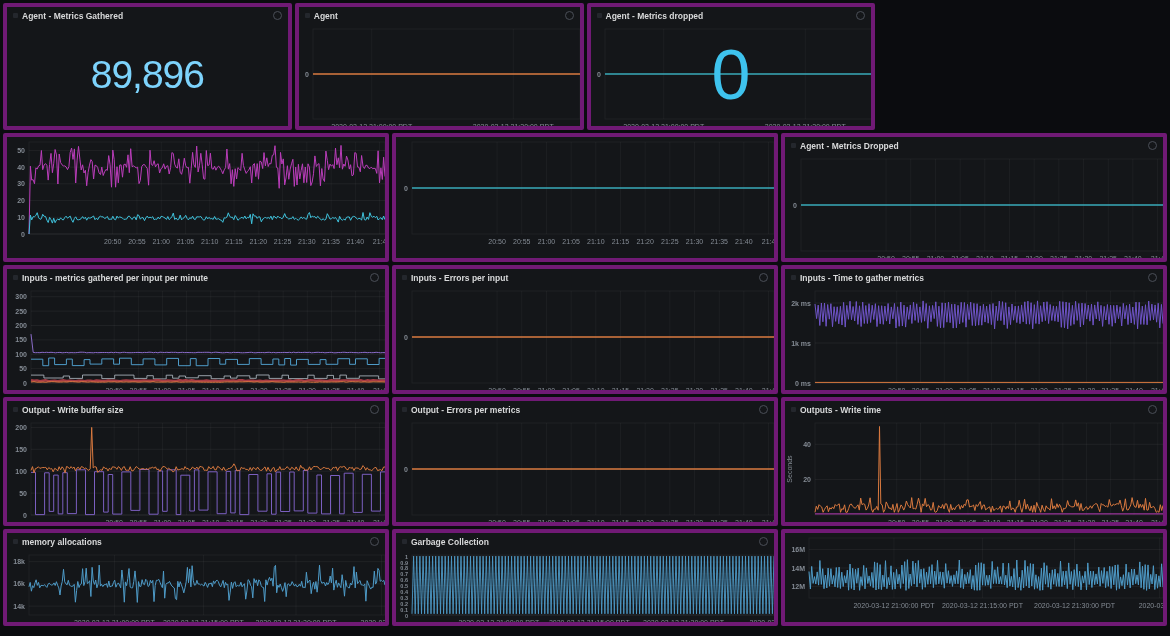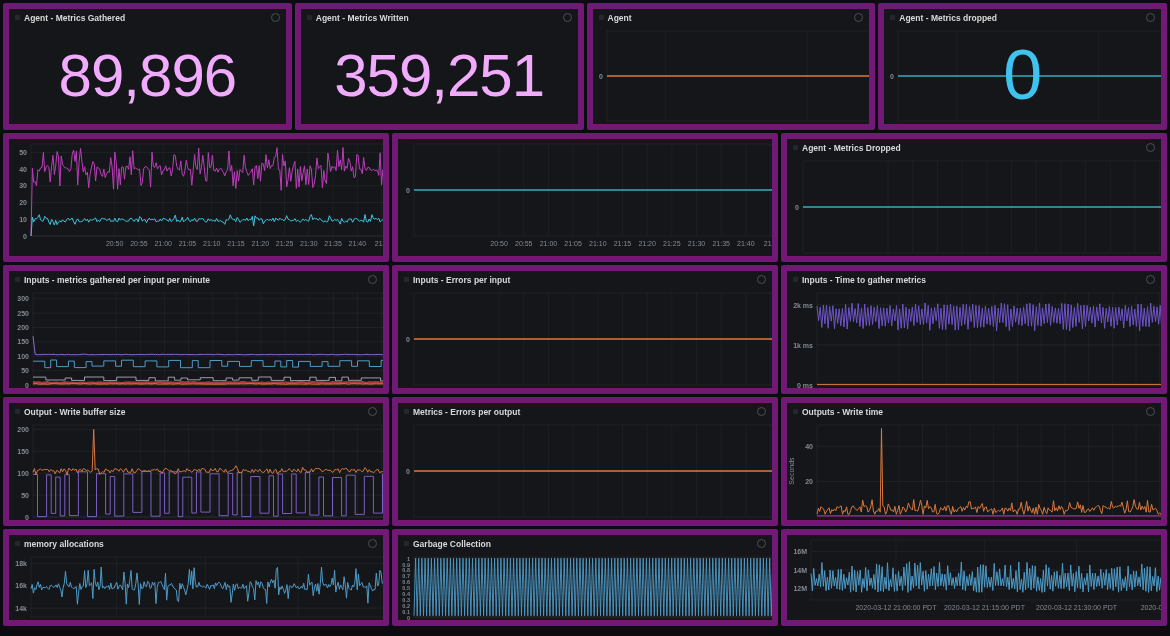--- a/index.html
+++ b/index.html
@@ -1,60 +1,48 @@
 <!DOCTYPE html>
 <html><head>
 <meta charset="utf-8">
 <style>
   html,body{margin:0;padding:0;background:#0b0c0f;width:1170px;height:636px;overflow:hidden;
     font-family:"Liberation Sans",sans-serif;}
   .grid{display:grid;grid-template-columns:repeat(12,1fr);
     grid-template-rows:127px 129px 129px 129px 97px;gap:3px;padding:3px;box-sizing:border-box;}
-  .panel{background:#141619;border:6px solid #701a75;border-radius:2px;display:flex;
+  .panel{background:#141619;border:4px solid #701a75;border-radius:2px;display:flex;
     flex-direction:column;overflow:hidden;}
   .span3{grid-column:span 3}.span4{grid-column:span 4}
   .phead{height:17px;flex:0 0 17px;display:flex;align-items:center;justify-content:space-between;
     padding:0 6px;}
   .ptitle{font-size:8.5px;font-weight:bold;color:#d8d9da;display:flex;gap:4px;align-items:center;
     white-space:nowrap;}
   .dragicon{width:5px;height:5px;background:#24272d;border-radius:1px;flex:0 0 5px;}
   .spinner{width:7px;height:7px;border:1px solid #4a4e57;border-radius:50%;flex:0 0 7px;}
   .pbody{flex:1;position:relative;}
   .pbody svg{position:absolute;left:0;top:0;}
   .statval{position:absolute;inset:0;display:flex;align-items:center;justify-content:center;
-    font-size:60px;letter-spacing:-1px;color:#f0abfc;font-weight:400;}
+    font-size:39px;letter-spacing:-1px;color:#7dd3fc;font-weight:400;}
   .overlayval{position:absolute;inset:0;display:flex;align-items:center;justify-content:center;
     font-size:70px;color:#3ec3ee;pointer-events:none;}
 </style>
 </head>
 <body>
 
 <main class="grid" id="grid">
     <section class="panel span3">
       <header class="phead">
         <div class="ptitle">
           <span class="dragicon"></span>
           <span>Agent - Metrics Gathered</span>
         </div>
         <span class="spinner"></span>
       </header>
       <div class="pbody">
         <div class="statval">89,896</div>
-      </div>
-    </section>
-    <section class="panel span3">
-      <header class="phead">
-        <div class="ptitle">
-          <span class="dragicon"></span>
-          <span>Agent - Metrics Written</span>
-        </div>
-        <span class="spinner"></span>
-      </header>
-      <div class="pbody">
-        <div class="statval">359,251</div>
       </div>
     </section>
     <section class="panel span3">
       <header class="phead">
         <div class="ptitle">
           <span class="dragicon"></span>
           <span>Agent</span>
         </div>
         <span class="spinner"></span>
       </header>
@@ -404,21 +392,21 @@
           <text x="20" y="11.880952380952387" text-anchor="end" font-size="7" fill="#848b94" font-weight="bold">200</text>
           <polyline points="24.0,54.4 28.5,54.4 28.5,96.6 37.6,96.6 37.6,54.8 42.2,54.8 42.2,93.4 46.7,93.4 46.7,57.1 51.2,57.1 51.2,95.9 55.8,95.9 55.8,54.7 60.3,54.7 60.3,95.6 69.4,95.6 69.4,51.8 78.5,51.8 78.5,96.6 87.5,96.6 87.5,53.7 96.6,53.7 96.6,94.1 101.2,94.1 101.2,56.5 105.7,56.5 105.7,96.1 114.8,96.1 114.8,53.9 123.8,53.9 123.8,92.4 132.9,92.4 132.9,51.5 142.0,51.5 142.0,96.2 151.1,96.2 151.1,52.9 155.6,52.9 155.6,93.3 160.2,93.3 160.2,51.8 169.2,51.8 169.2,96.6 173.8,96.6 173.8,57.2 182.8,57.2 182.8,93.0 187.4,93.0 187.4,51.9 191.9,51.9 191.9,92.1 201.0,92.1 201.0,53.8 210.1,53.8 210.1,95.7 219.2,95.7 219.2,53.4 223.7,53.4 223.7,94.9 228.2,94.9 228.2,52.4 232.8,52.4 232.8,96.6 241.8,96.6 241.8,56.5 250.9,56.5 250.9,93.2 260.0,93.2 260.0,55.8 264.5,55.8 264.5,96.2 269.1,96.2 269.1,54.1 273.6,54.1 273.6,93.5 282.7,93.5 282.7,54.0 287.2,54.0 287.2,92.9 296.3,92.9 296.3,52.5 300.8,52.5 300.8,95.1 309.9,95.1 309.9,57.0 314.5,57.0 314.5,95.9 323.5,95.9 323.5,57.5 332.6,57.5 332.6,95.8 337.2,95.8 337.2,55.2 346.2,55.2 346.2,94.4 355.3,94.4 355.3,56.3 364.4,56.3 364.4,93.1 373.5,93.1 373.5,53.9 378.0,53.9" fill="none" stroke="#7b5fc0" stroke-width="1" stroke-linejoin="round"></polyline>
           <polyline points="24.0,52.4 25.5,48.6 27.0,54.9 28.4,50.6 29.9,50.1 31.4,48.8 32.9,50.4 34.4,49.8 35.8,49.5 37.3,49.6 38.8,49.4 40.3,51.8 41.8,49.5 43.3,50.9 44.7,50.6 46.2,53.8 47.7,50.4 49.2,51.2 50.7,52.9 52.1,48.7 53.6,51.8 55.1,48.8 56.6,50.7 58.1,54.8 59.5,48.5 61.0,49.1 62.5,50.8 64.0,48.6 65.5,50.4 67.0,49.0 68.4,52.7 69.9,50.1 71.4,49.3 72.9,51.5 74.4,48.6 75.8,49.0 77.3,50.7 78.8,49.9 80.3,51.6 81.8,52.3 83.2,50.9 84.7,9.4 86.2,49.9 87.7,48.7 89.2,49.0 90.7,54.3 92.1,53.2 93.6,51.6 95.1,52.4 96.6,48.8 98.1,50.5 99.5,50.2 101.0,52.9 102.5,50.2 104.0,51.7 105.5,48.8 106.9,49.0 108.4,49.4 109.9,51.3 111.4,48.6 112.9,49.8 114.4,52.4 115.8,49.4 117.3,48.6 118.8,52.2 120.3,52.2 121.8,52.4 123.2,48.7 124.7,52.8 126.2,52.8 127.7,50.7 129.2,48.6 130.6,49.5 132.1,51.1 133.6,51.2 135.1,50.7 136.6,50.6 138.1,51.7 139.5,50.2 141.0,51.8 142.5,49.9 144.0,50.2 145.5,49.0 146.9,50.4 148.4,48.8 149.9,51.6 151.4,51.0 152.9,53.3 154.3,50.9 155.8,48.6 157.3,48.6 158.8,49.5 160.3,51.2 161.7,50.2 163.2,51.5 164.7,52.1 166.2,54.1 167.7,52.5 169.2,48.7 170.6,51.9 172.1,51.7 173.6,51.3 175.1,50.6 176.6,51.8 178.0,48.6 179.5,50.7 181.0,50.3 182.5,52.3 184.0,51.3 185.4,49.1 186.9,50.2 188.4,50.8 189.9,49.1 191.4,51.3 192.9,48.4 194.3,48.8 195.8,49.2 197.3,52.4 198.8,52.1 200.3,52.5 201.7,48.6 203.2,50.6 204.7,50.4 206.2,48.4 207.7,51.7 209.1,51.9 210.6,48.4 212.1,49.2 213.6,50.8 215.1,52.3 216.6,49.1 218.0,52.3 219.5,52.2 221.0,50.7 222.5,50.5 224.0,49.7 225.4,48.6 226.9,45.8 228.4,48.4 229.9,52.8 231.4,52.6 232.8,52.7 234.3,49.3 235.8,50.4 237.3,50.1 238.8,51.4 240.3,51.4 241.7,52.6 243.2,49.5 244.7,52.5 246.2,49.5 247.7,50.5 249.1,51.7 250.6,49.1 252.1,51.4 253.6,52.4 255.1,52.2 256.5,50.3 258.0,48.9 259.5,53.2 261.0,49.3 262.5,52.6 263.9,53.4 265.4,50.3 266.9,49.4 268.4,53.9 269.9,51.7 271.4,51.8 272.8,48.6 274.3,51.9 275.8,51.1 277.3,51.4 278.8,50.3 280.2,48.6 281.7,50.5 283.2,51.9 284.7,49.3 286.2,50.3 287.6,51.9 289.1,48.9 290.6,51.8 292.1,52.5 293.6,47.3 295.1,50.0 296.5,49.8 298.0,52.2 299.5,51.9 301.0,52.1 302.5,48.8 303.9,52.0 305.4,49.7 306.9,48.4 308.4,48.6 309.9,48.6 311.3,49.2 312.8,51.4 314.3,51.4 315.8,49.8 317.3,49.5 318.8,50.3 320.2,50.4 321.7,50.3 323.2,52.3 324.7,51.7 326.2,49.3 327.6,49.9 329.1,48.9 330.6,52.7 332.1,49.5 333.6,48.7 335.0,49.3 336.5,48.4 338.0,48.9 339.5,51.3 341.0,51.8 342.5,49.0 343.9,50.4 345.4,49.4 346.9,52.5 348.4,49.9 349.9,50.0 351.3,50.2 352.8,51.5 354.3,51.1 355.8,47.6 357.3,49.0 358.7,52.2 360.2,49.7 361.7,51.8 363.2,51.8 364.7,52.6 366.2,51.3 367.6,49.6 369.1,49.5 370.6,52.6 372.1,52.0 373.6,51.6 375.0,52.7 376.5,49.1 378.0,49.0" fill="none" stroke="#d9793f" stroke-width="1" stroke-linejoin="round"></polyline>
         </svg>
       </div>
     </section>
     <section class="panel span4">
       <header class="phead">
         <div class="ptitle">
           <span class="dragicon"></span>
-          <span>Metrics - Errors per output</span>
+          <span>Output - Errors per metrics</span>
         </div>
         <span class="spinner"></span>
       </header>
       <div class="pbody">
         <svg width="384" height="110">
           <rect x="16" y="5" width="362" height="92" fill="none" stroke="rgba(255,255,255,0.05)"></rect>
           <line x1="101.07" y1="5" x2="101.07" y2="97" stroke="rgba(255,255,255,0.04)"></line>
           <text x="101.07" y="107" text-anchor="middle" font-size="7" fill="#848b94">20:50</text>
           <line x1="125.75181818181818" y1="5" x2="125.75181818181818" y2="97" stroke="rgba(255,255,255,0.04)"></line>
           <text x="125.75181818181818" y="107" text-anchor="middle" font-size="7" fill="#848b94">20:55</text>

